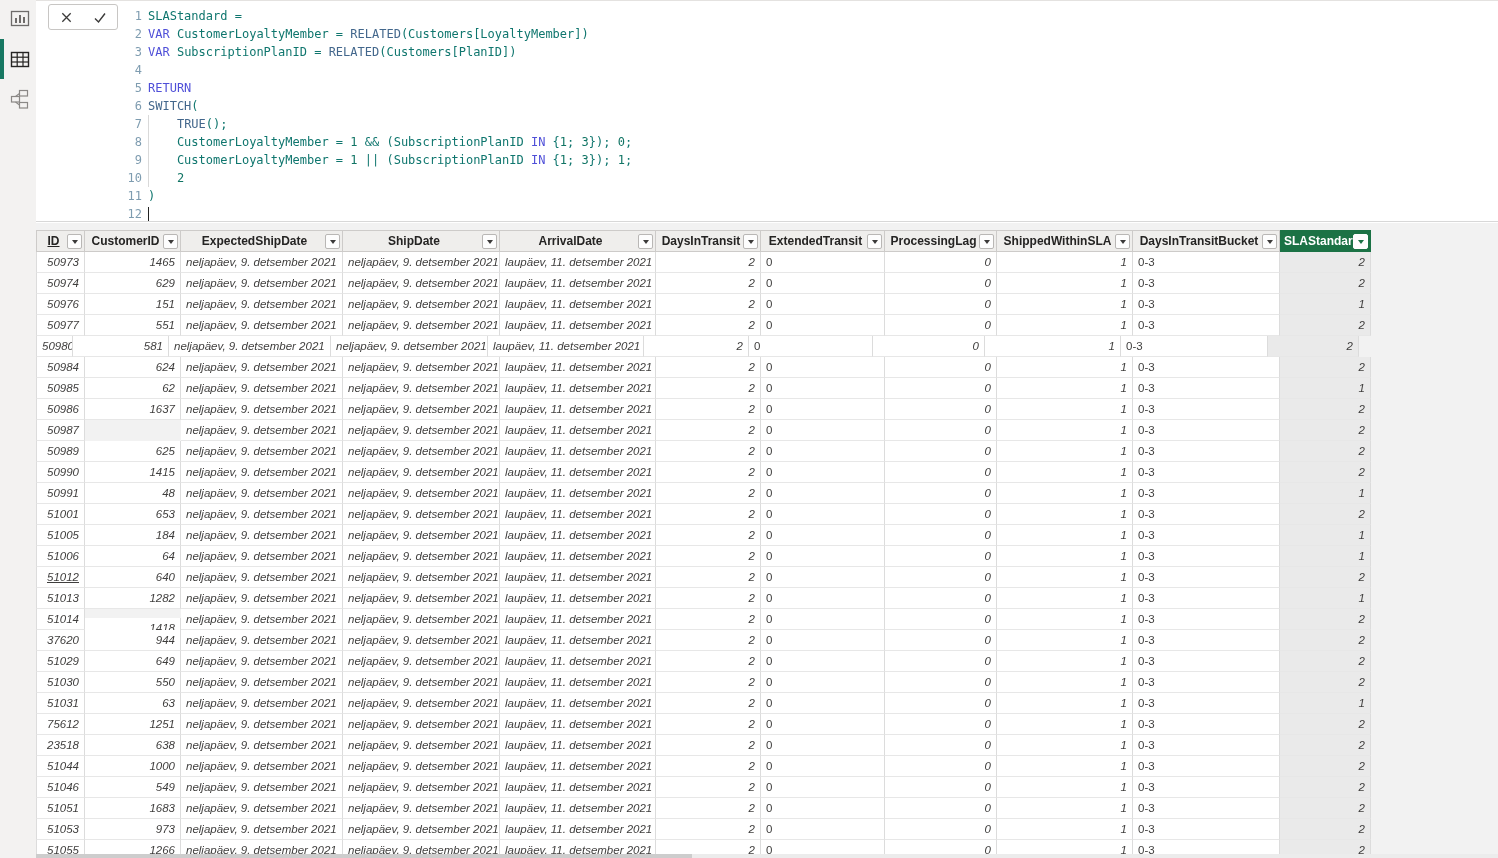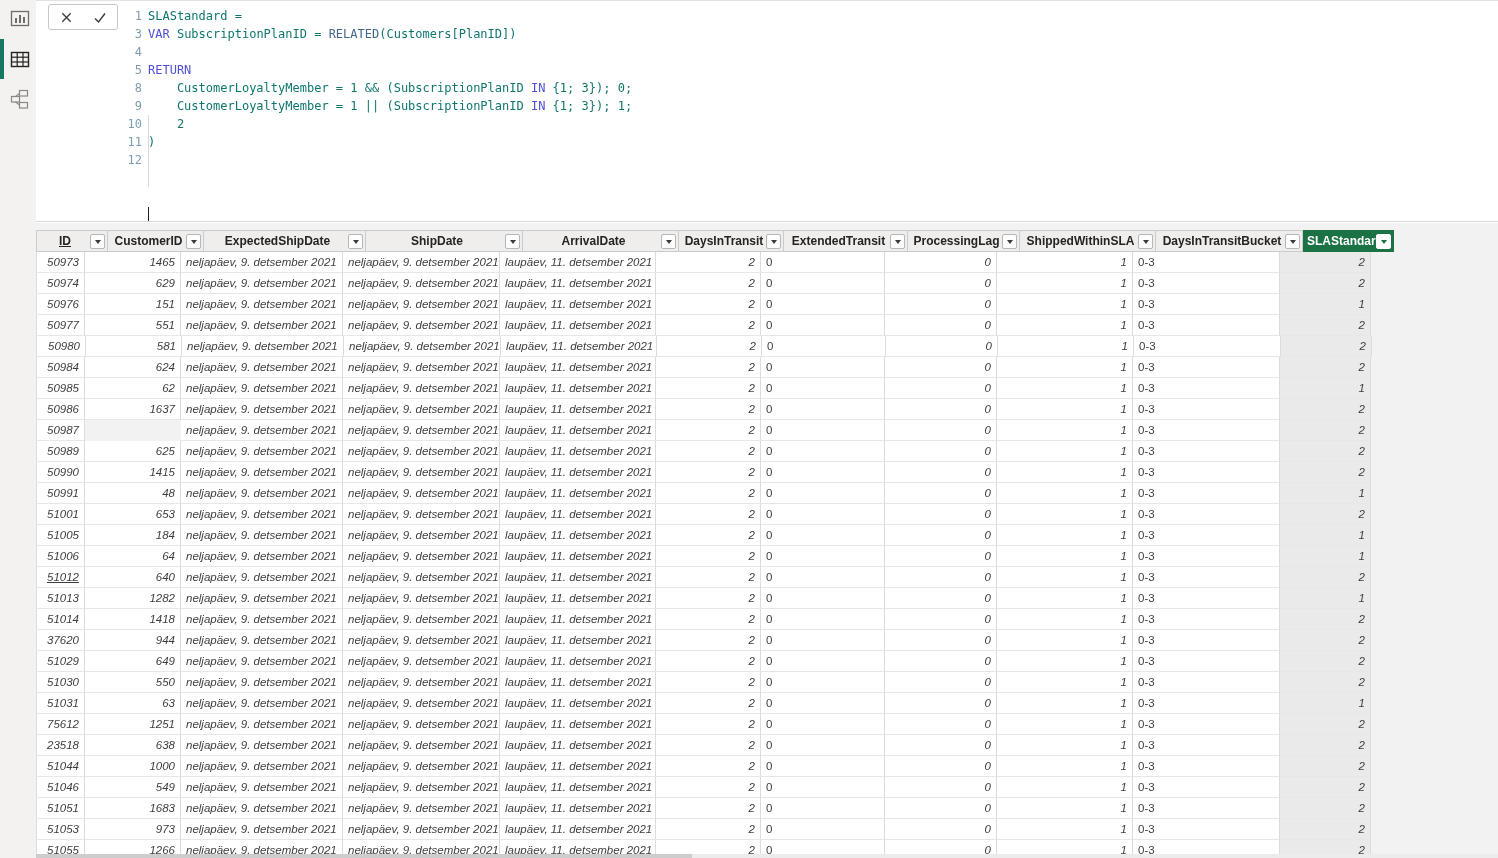--- a/index.html
+++ b/index.html
@@ -105,37 +105,40 @@
         </svg>
       </div>
       <div class="cbtn">
         <svg width="14" height="13" viewBox="0 0 14 13">
           <path d="M2 7.5 L5.5 11 L12 2.5" stroke="#3b3a39" stroke-width="1.4" fill="none"></path>
         </svg>
       </div>
     </div>
     <div class="code" id="dax-code">
         <div class="cline"><span class="ln">1</span><span class="tok-id">SLAStandard =</span></div>
+        <div class="cline"><span class="ln">2</span><span class="tok-kw">VAR</span><span class="tok-id"> CustomerLoyaltyMember = </span><span class="tok-fn">RELATED</span><span class="tok-id">(Customers[LoyaltyMember])</span></div>
         <div class="cline"><span class="ln">3</span><span class="tok-kw">VAR</span><span class="tok-id"> SubscriptionPlanID = </span><span class="tok-fn">RELATED</span><span class="tok-id">(Customers[PlanID])</span></div>
         <div class="cline"><span class="ln">4</span></div>
         <div class="cline"><span class="ln">5</span><span class="tok-kw">RETURN</span></div>
+        <div class="cline"><span class="ln">6</span><span class="tok-fn">SWITCH</span><span class="tok-id">(</span></div>
+        <div class="cline"><span class="ln">7</span><span class="tok-id">    </span><span class="tok-fn">TRUE</span><span class="tok-id">();</span></div>
         <div class="cline"><span class="ln">8</span><span class="tok-id">    CustomerLoyaltyMember = </span><span class="tok-num">1</span><span class="tok-id"> &amp;&amp; (SubscriptionPlanID </span><span class="tok-kw">IN</span><span class="tok-id"> {</span><span class="tok-num">1</span><span class="tok-id">; </span><span class="tok-num">3</span><span class="tok-id">}); </span><span class="tok-num">0</span><span class="tok-id">;</span></div>
         <div class="cline"><span class="ln">9</span><span class="tok-id">    CustomerLoyaltyMember = </span><span class="tok-num">1</span><span class="tok-id"> || (SubscriptionPlanID </span><span class="tok-kw">IN</span><span class="tok-id"> {</span><span class="tok-num">1</span><span class="tok-id">; </span><span class="tok-num">3</span><span class="tok-id">}); </span><span class="tok-num">1</span><span class="tok-id">;</span></div>
         <div class="cline"><span class="ln">10</span><span class="tok-id">    </span><span class="tok-num">2</span></div>
         <div class="cline"><span class="ln">11</span><span class="tok-id">)</span></div>
         <div class="cline"><span class="ln">12</span></div>
       </div>
     <div class="indent-guide"></div>
     <div class="cursor"></div>
   </div>
 
   <div class="table-area">
     <div class="grid" id="grid">
       <div class="hdr-row" id="grid-header">
-          <div class="hdr-cell" style="width: 72px; text-decoration: underline;">
+          <div class="hdr-cell" style="width: 49px; text-decoration: underline;">
             <span class="hlabel">ID</span>
             <span class="fbtn">
               <span class="tri"></span>
             </span>
           </div>
           <div class="hdr-cell" style="width: 96px;">
             <span class="hlabel">CustomerID</span>
             <span class="fbtn">
               <span class="tri"></span>
             </span>
@@ -242,21 +245,21 @@
             <div class="cell it" style="width: 157px;">neljapäev, 9. detsember 2021</div>
             <div class="cell it" style="width: 156px;">laupäev, 11. detsember 2021</div>
             <div class="cell it r" style="width: 105px;">2</div>
             <div class="cell" style="width: 124px;">0</div>
             <div class="cell it r" style="width: 112px;">0</div>
             <div class="cell it r" style="width: 136px;">1</div>
             <div class="cell" style="width: 147px;">0-3</div>
             <div class="cell it r sel" style="width: 91px;">2</div>
           </div>
           <div class="body-row">
-            <div class="cell it r" style="width: 50px;">50980</div>
+            <div class="cell it r" style="width: 37px;">50980</div>
             <div class="cell it r" style="width: 96px;">581</div>
             <div class="cell it" style="width: 162px;">neljapäev, 9. detsember 2021</div>
             <div class="cell it" style="width: 157px;">neljapäev, 9. detsember 2021</div>
             <div class="cell it" style="width: 156px;">laupäev, 11. detsember 2021</div>
             <div class="cell it r" style="width: 105px;">2</div>
             <div class="cell" style="width: 124px;">0</div>
             <div class="cell it r" style="width: 112px;">0</div>
             <div class="cell it r" style="width: 136px;">1</div>
             <div class="cell" style="width: 147px;">0-3</div>
             <div class="cell it r sel" style="width: 91px;">2</div>
@@ -412,21 +415,21 @@
             <div class="cell it" style="width: 156px;">laupäev, 11. detsember 2021</div>
             <div class="cell it r" style="width: 105px;">2</div>
             <div class="cell" style="width: 124px;">0</div>
             <div class="cell it r" style="width: 112px;">0</div>
             <div class="cell it r" style="width: 136px;">1</div>
             <div class="cell" style="width: 147px;">0-3</div>
             <div class="cell it r sel" style="width: 91px;">1</div>
           </div>
           <div class="body-row">
             <div class="cell it r" style="width: 49px;">51014</div>
-            <div class="cell it r" style="width: 96px;">1418</div>
+            <div class="cell it r" style="width: 96px; margin-top: 9px;">1418</div>
             <div class="cell it" style="width: 162px;">neljapäev, 9. detsember 2021</div>
             <div class="cell it" style="width: 157px;">neljapäev, 9. detsember 2021</div>
             <div class="cell it" style="width: 156px;">laupäev, 11. detsember 2021</div>
             <div class="cell it r" style="width: 105px;">2</div>
             <div class="cell" style="width: 124px;">0</div>
             <div class="cell it r" style="width: 112px;">0</div>
             <div class="cell it r" style="width: 136px;">1</div>
             <div class="cell" style="width: 147px;">0-3</div>
             <div class="cell it r sel" style="width: 91px;">2</div>
           </div>

